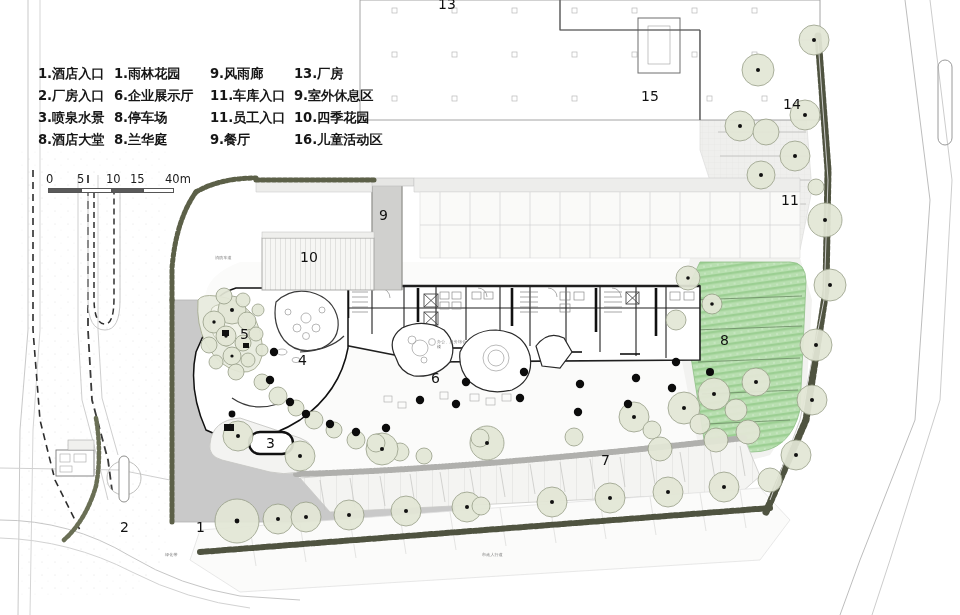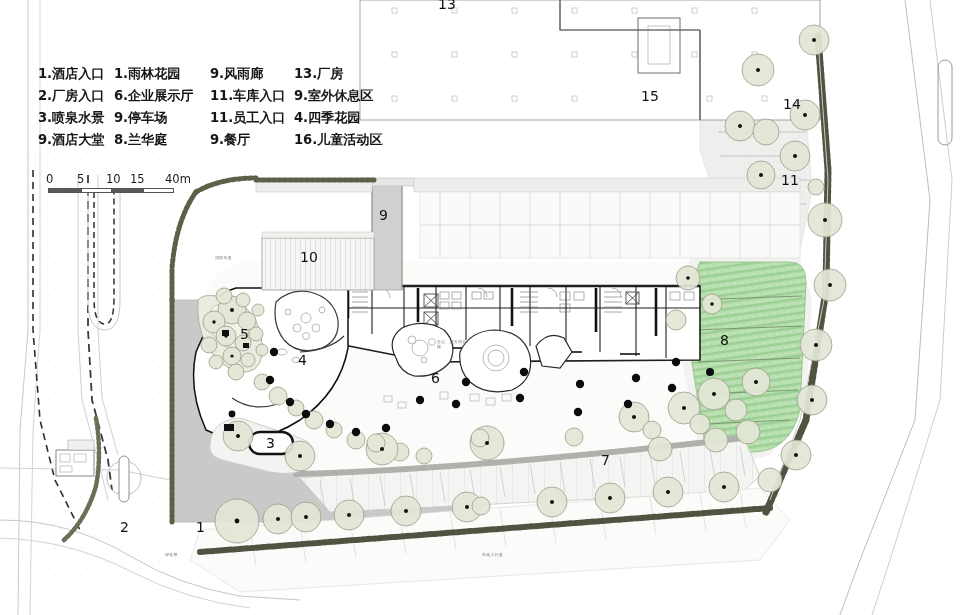--- a/index.html
+++ b/index.html
@@ -549,25 +549,25 @@
       <div class="legend-item">1.雨林花园</div>
       <div class="legend-item">9.风雨廊</div>
       <div class="legend-item">13.厂房</div>
 
       <div class="legend-item">2.厂房入口</div>
       <div class="legend-item">6.企业展示厅</div>
       <div class="legend-item">11.车库入口</div>
       <div class="legend-item">9.室外休息区</div>
 
       <div class="legend-item">3.喷泉水景</div>
-      <div class="legend-item">9.停车场</div>
+      <div class="legend-item">8.停车场</div>
       <div class="legend-item">11.员工入口</div>
-      <div class="legend-item">4.四季花园</div>
-
-      <div class="legend-item">9.酒店大堂</div>
+      <div class="legend-item">10.四季花园</div>
+
+      <div class="legend-item">8.酒店大堂</div>
       <div class="legend-item">8.兰华庭</div>
       <div class="legend-item">9.餐厅</div>
       <div class="legend-item">16.儿童活动区</div>
     </div>
   </div>
 
   <div id="scalebar">
     <div class="sb-nums">
       <span class="sb-num" style="left:6px">0</span>
       <span class="sb-num" style="left:37px">5</span>
@@ -587,21 +587,21 @@
     <span class="plan-num" style="left:196px;top:519px">1</span>
     <span class="plan-num" style="left:120px;top:519px">2</span>
     <span class="plan-num" style="left:266px;top:435px">3</span>
     <span class="plan-num" style="left:298px;top:352px">4</span>
     <span class="plan-num" style="left:240px;top:326px">5</span>
     <span class="plan-num" style="left:431px;top:370px">6</span>
     <span class="plan-num" style="left:601px;top:452px">7</span>
     <span class="plan-num" style="left:720px;top:332px">8</span>
     <span class="plan-num" style="left:379px;top:207px">9</span>
     <span class="plan-num" style="left:300px;top:249px">10</span>
-    <span class="plan-num" style="left:781px;top:172px">11</span>
+    <span class="plan-num" style="left:781px;top:192px">11</span>
     <span class="plan-num" style="left:641px;top:88px">15</span>
     <span class="plan-num" style="left:438px;top:-4px">13</span>
     <span class="plan-num" style="left:783px;top:96px">14</span>
   </div>
 
   <div>
     <span class="tiny-cn" style="left:482px;top:552px">市政人行道</span>
     <span class="tiny-cn" style="left:437px;top:339px;width:30px;line-height:5px">办公、服务综合楼</span>
     <span class="tiny-cn" style="left:215px;top:255px">消防车道</span>
     <span class="tiny-cn" style="left:165px;top:552px">绿化带</span>

